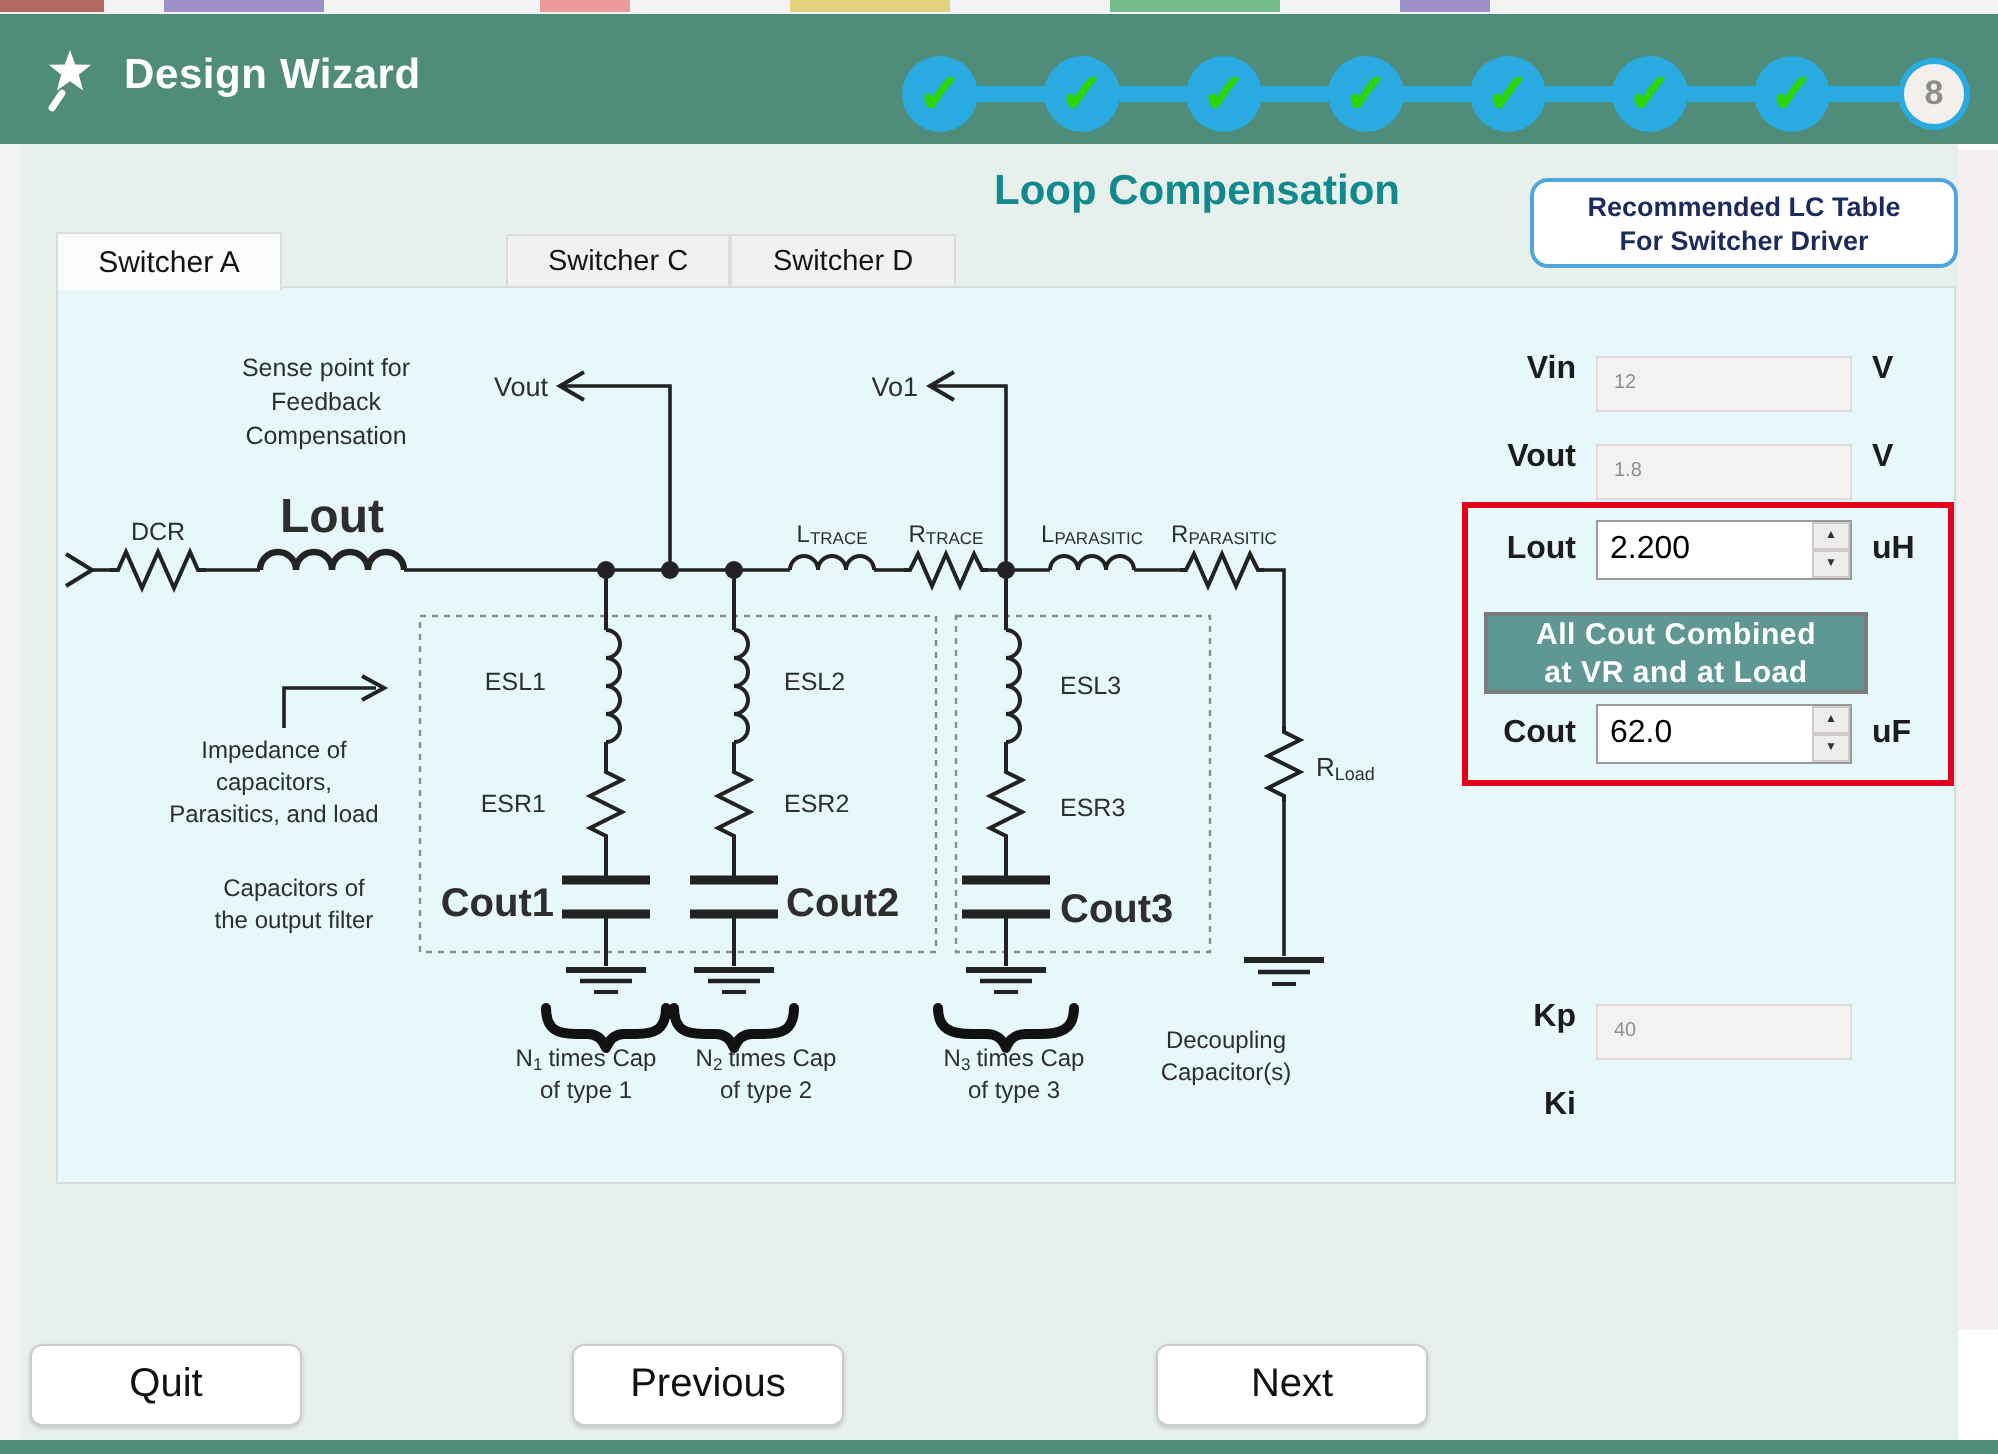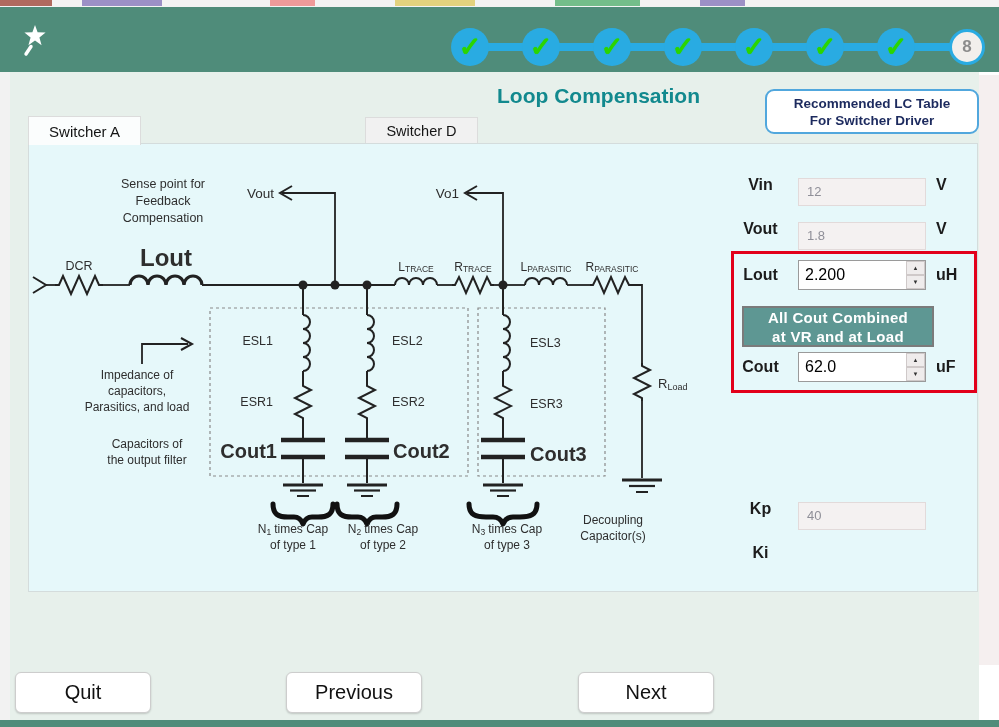--- a/index.html
+++ b/index.html
@@ -43,23 +43,23 @@
   .tab.active { top:116px; height:29px; background:#fbfdfd; border-bottom:none; z-index:3; font-size:15px; }
 
   
   #pane { left:28px; top:143px; width:950px; height:449px; background:#e6f8fa; border:1px solid #d4dcdc; }
 
   svg { font-family:"Liberation Sans", sans-serif; }
   svg text { fill:#2e2e2e; }
 
   
   .field-row { position:absolute; left:733px; width:246px; height:30px; display:flex; align-items:center; gap:10px; z-index:4; }
-  .f-label { width:55px; text-align:center; font-weight:bold; font-size:16px; color:#1c1c1c; }
+  .f-label { width:55px; text-align:right; font-weight:bold; font-size:16px; color:#1c1c1c; }
   .f-input { width:128px; height:28px; border:1px solid #e2dada; background:#f4f1f1; color:#8f8f98;
-             font-size:13px; padding:0 8px; font-family:"Liberation Sans",sans-serif;margin-top:13px; }
+             font-size:10px; padding:0 8px; font-family:"Liberation Sans",sans-serif;margin-top:13px; }
   .f-unit { font-weight:bold; font-size:16px; color:#1c1c1c; }
   .spin-wrap { width:128px; height:30px; border:1px solid #9a9a9a; background:#ffffff; display:flex;gap:12px; }
   .spin-input { flex:1; min-width:0; border:none; outline:none; font-size:16px; padding:0 6px; color:#000;
                 font-family:"Liberation Sans",sans-serif; background:transparent; }
   .spin-btns { width:19px; display:flex; flex-direction:column; }
   .spin-btn { flex:1; font-size:6px; display:flex; align-items:center; justify-content:center;
               background:#efecec; border:1px solid #cfc9c9; color:#333; cursor:pointer; }
 
   #highlight-box { left:731px; top:251px; width:246px; height:142px; border:3px solid #e2001a; z-index:3; }
   #cout-badge { left:742px; top:306px; width:192px; height:41px; background:#5e9793; border:2px solid #7b7b7b;
@@ -85,20 +85,21 @@
     <div class="sliver" style="left:700px;width:45px;background:#9c90c6"></div>
   </div>
 
   <div class="abs" id="header">
     <span id="wand">
       <svg width="34" height="36" viewBox="0 0 34 36">
         <polygon fill="#ffffff" points="17,2 19.6,9.2 27.6,9.4 21.4,14.4 23.6,22.2 17,17.6 10.4,22.2 12.6,14.4 6.4,9.4 14.4,9.2"></polygon>
         <line x1="8" y1="31" x2="13" y2="23.5" stroke="#ffffff" stroke-width="3.4" stroke-linecap="round"></line>
       </svg>
     </span>
+    <span id="app-title">Design Wizard</span>
 
     <div class="abs" id="progress-line"></div>
     <div class="step-done" style="left:451px">
         <span>✓</span>
       </div>
     <div class="step-done" style="left:522px">
         <span>✓</span>
       </div>
     <div class="step-done" style="left:593px">
         <span>✓</span>
@@ -123,20 +124,21 @@
   <div class="abs" id="right-strip"></div>
 
   <div class="abs" id="page-title">Loop Compensation</div>
 
   <button class="abs" id="lc-table-button">
     <span>Recommended LC Table</span>
     <span>For Switcher Driver</span>
   </button>
 
   <div class="tab active" style="left:28px;width:113px">Switcher A</div>
+  <div class="tab" style="left:253px;width:112px">Switcher C</div>
   <div class="tab" style="left:365px;width:113px">Switcher D</div>
 
   <div class="abs" id="pane"></div>
 
   <svg class="abs" style="left:30px;top:148px" width="700" height="445" viewBox="0 0 700 445">
     <g stroke="#222" stroke-width="1.8" fill="none">
 
       <path d="M3,129 L16,137 L3,145" stroke-width="2"></path>
       <path d="M16,137 H25"></path>
       <path d="M25,137 h4 l4,-9 l8,18 l8,-18 l8,18 l8,-18 l4,9 h4" stroke-width="2"></path>

